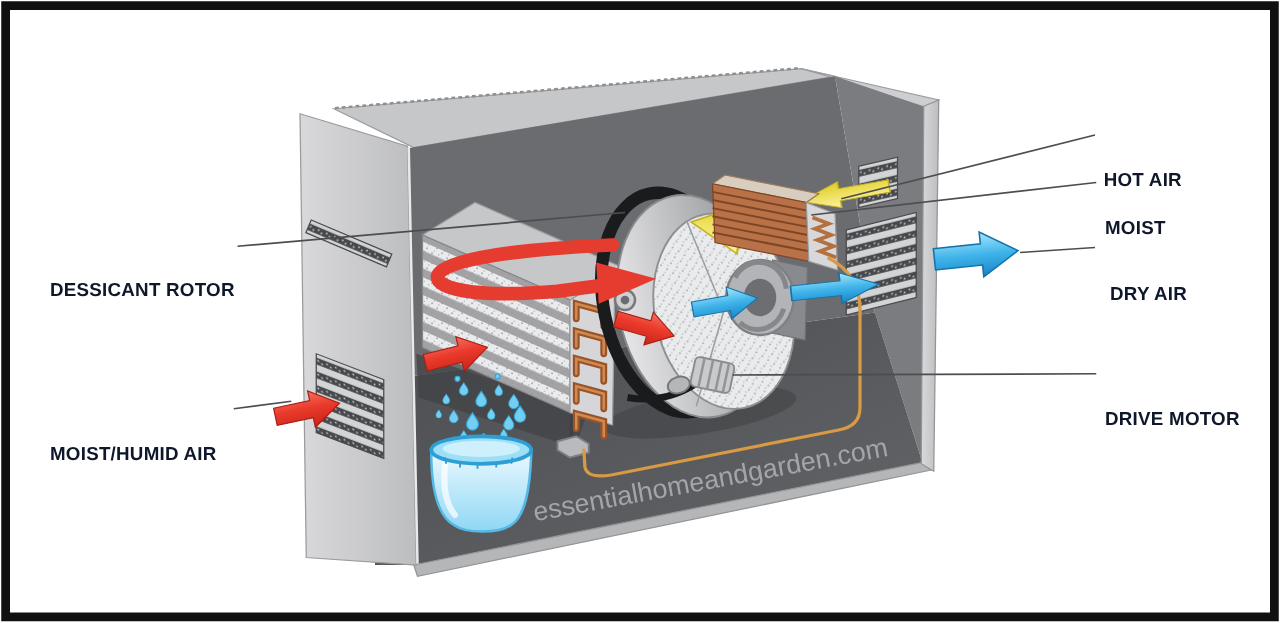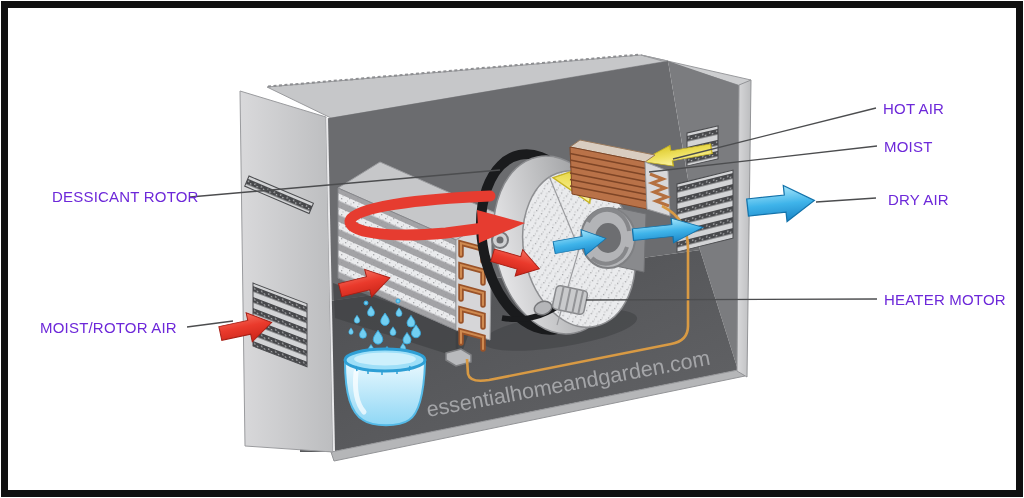--- a/index.html
+++ b/index.html
@@ -1,22 +1,22 @@
 <!DOCTYPE html>
 <html><head>
 <meta charset="utf-8">
 <style>
   html,body{margin:0;padding:0;background:#ffffff;}
   #stage{position:relative;width:1024px;height:498px;background:#ffffff;overflow:hidden;
          font-family:"Liberation Sans", sans-serif;}
   #frame{position:absolute;left:1px;top:1px;right:1px;bottom:1px;border:7px solid #101010;
          pointer-events:none;z-index:30;}
   svg.scene{position:absolute;left:0;top:0;z-index:5;}
-  .diagram-label{position:absolute;z-index:20;color:#6d28d9;font-weight:normal;font-size:15px;
-                 letter-spacing:.2px;white-space:nowrap;}
+  .diagram-label{position:absolute;z-index:20;color:#0f172a;font-weight:bold;font-size:15px;
+                 letter-spacing:.2px;white-space:nowrap;margin-top:36px;}
 </style>
 </head>
 <body>
 
 <div id="stage">
 
 <svg class="scene" width="1024" height="498" viewBox="0 0 1024 498">
   <defs>
     <linearGradient id="gradRed" x1="0" y1="0" x2="0" y2="1">
       <stop offset="0" stop-color="#f4705f"></stop>
@@ -248,21 +248,21 @@
   <g stroke="#4c4d4f" stroke-width="1.4">
     <line x1="190" y1="197" x2="500" y2="170"></line>
     <line x1="187" y1="327" x2="233" y2="321"></line>
     <line x1="876" y1="108" x2="673" y2="159"></line>
     <line x1="877" y1="146" x2="649" y2="172"></line>
     <line x1="876" y1="198" x2="816" y2="202"></line>
     <line x1="877" y1="299" x2="586" y2="300"></line>
   </g>
 </svg>
 
-<div class="diagram-label" style="left:52px;top:188px;">DESSICANT ROTOR</div>
-<div class="diagram-label" style="left:40px;top:319px;">MOIST/ROTOR AIR</div>
+<div class="diagram-label" style="left:40px;top:188px;">DESSICANT ROTOR</div>
+<div class="diagram-label" style="left:40px;top:319px;">MOIST/HUMID AIR</div>
 <div class="diagram-label" style="left:883px;top:100px;">HOT AIR</div>
 <div class="diagram-label" style="left:884px;top:138px;">MOIST</div>
 <div class="diagram-label" style="left:888px;top:191px;">DRY AIR</div>
-<div class="diagram-label" style="left:884px;top:291px;">HEATER MOTOR</div>
+<div class="diagram-label" style="left:884px;top:291px;">DRIVE MOTOR</div>
 
 <div id="frame"></div>
 </div>
 
 </body></html>

